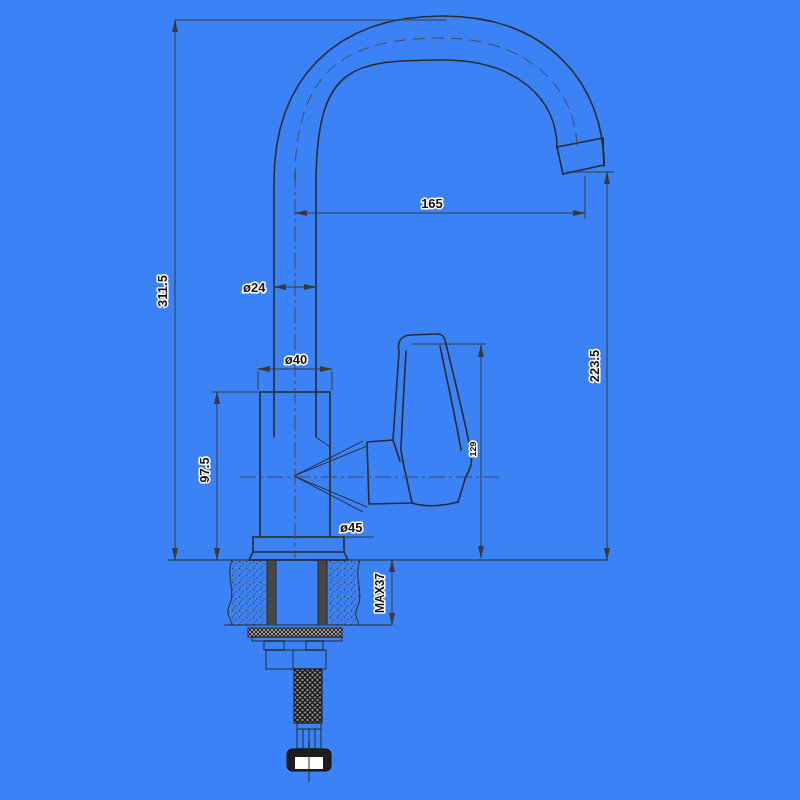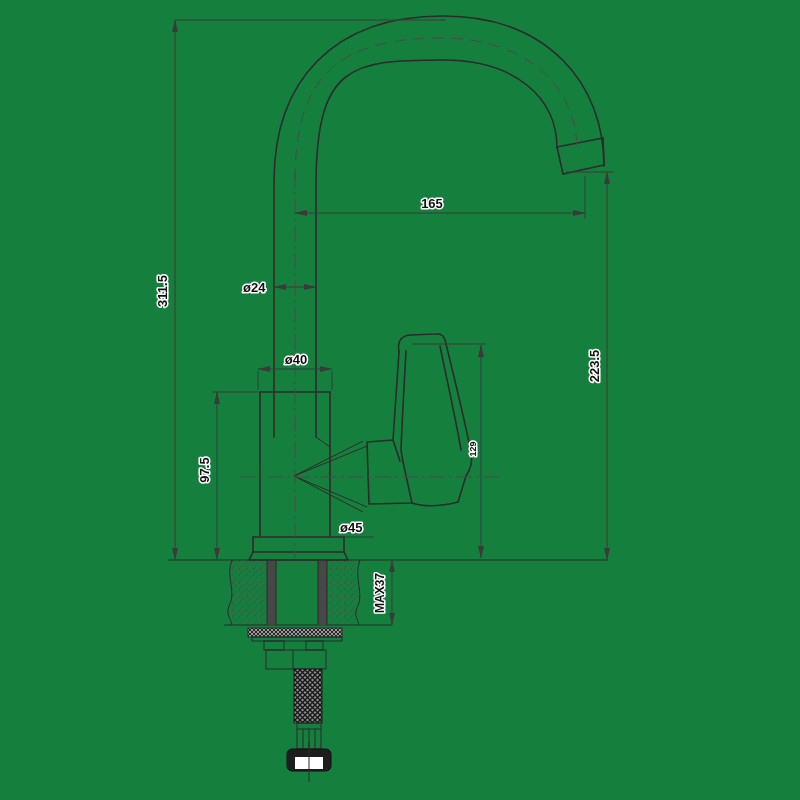--- a/index.html
+++ b/index.html
@@ -1,16 +1,16 @@
 <!DOCTYPE html>
 <html><head>
 <meta charset="utf-8">
 <style>
   html,body{margin:0;padding:0;background:#fff;}
-  #stage{width:800px;height:800px;background:#15803d;position:relative;font-family:"Liberation Sans",sans-serif;}
+  #stage{width:800px;height:800px;background:#3b82f6;position:relative;font-family:"Liberation Sans",sans-serif;}
   .obj{stroke:#2b2b2b;stroke-width:1.6;fill:none;stroke-linecap:round;stroke-linejoin:round;}
   .thin{stroke:#2b2b2b;stroke-width:1;fill:none;}
   .dim{stroke:#3a3a3a;stroke-width:1;fill:none;}
   .cl{stroke:#4a4a4a;stroke-width:1;fill:none;stroke-dasharray:16 4 3 4;}
   .arccl{stroke:#4a4a4a;stroke-width:1;fill:none;stroke-dasharray:12 7;}
   .dimtxt{font-family:"Liberation Sans",sans-serif;font-weight:bold;font-size:13px;fill:#111;
           paint-order:stroke;stroke:#ffffff;stroke-width:3px;stroke-linejoin:round;}
   .small{font-size:9px;}
   .mid{font-size:12px;}
 </style>

